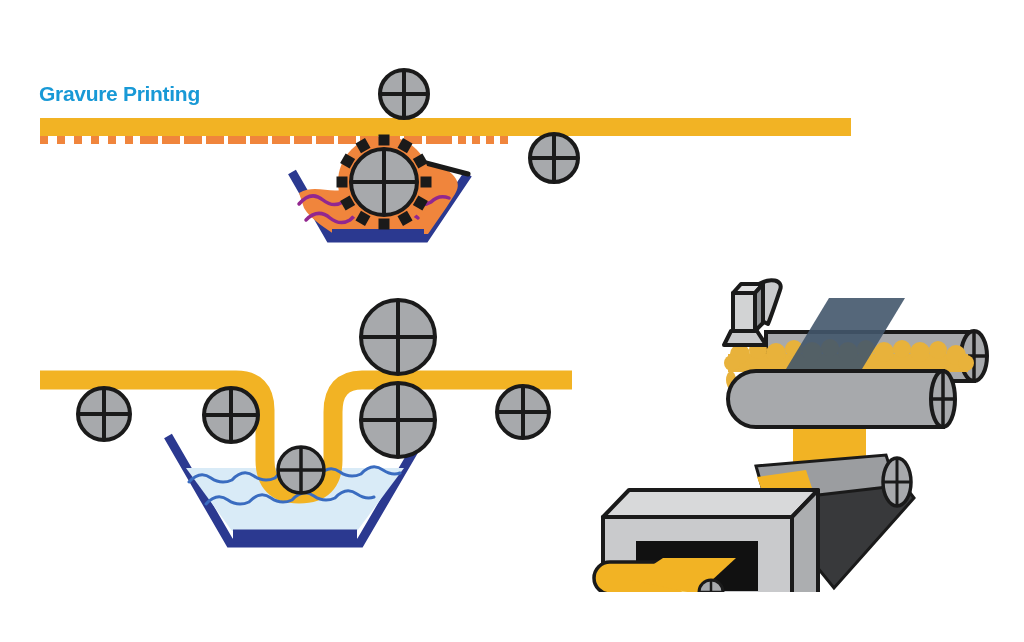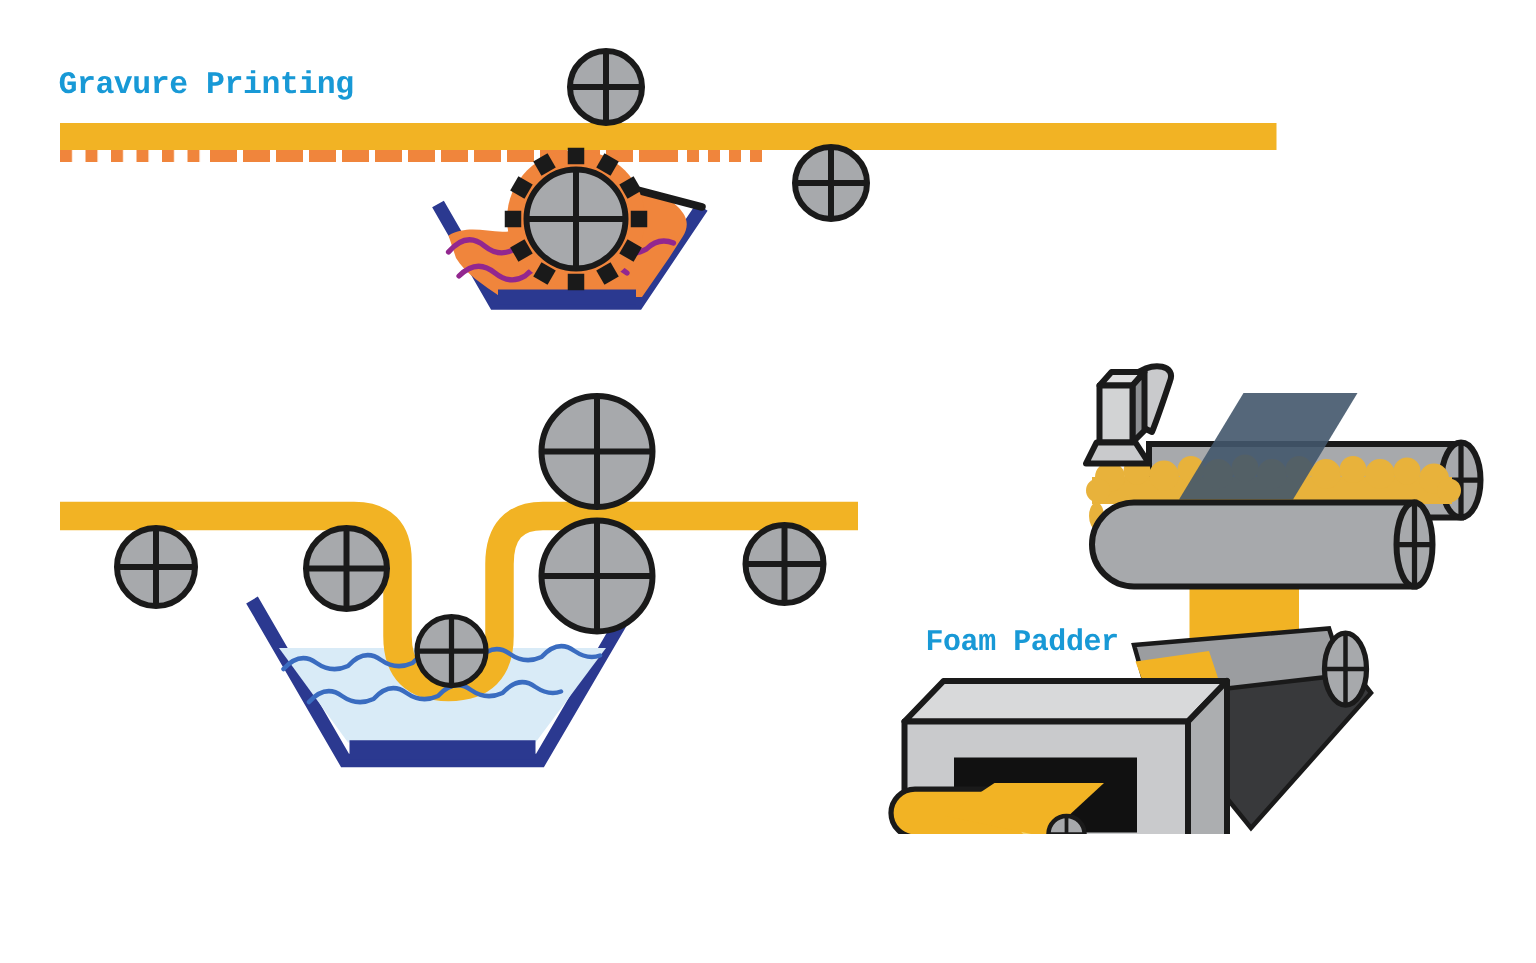--- a/index.html
+++ b/index.html
@@ -1,17 +1,17 @@
 <!DOCTYPE html>
 <html><head>
 <meta charset="utf-8">
 <style>
   html,body{margin:0;padding:0;background:#ffffff;}
   #stage{position:relative;width:1024px;height:556px;background:#ffffff;overflow:hidden;
-         font-family:Liberation Mono, monospace;}
+         font-family:Liberation Sans, sans-serif;margin-top:36px;}
   .diagram-label{position:absolute;font-weight:bold;font-size:21px;letter-spacing:-0.3px;
                  color:#1899D6;white-space:nowrap;}
   #label-gravure{left:39px;top:46px;}
   #label-dipnip{left:39px;top:301px;}
   #label-foam{left:617px;top:417px;font-size:20px;}
   svg{position:absolute;left:0;top:0;}
 </style>
 </head>
 <body>
 
@@ -212,14 +212,13 @@
       <g>
         <path d="M686,559 L604,559 A10.5,10.5 0 0 0 604,580 L686,580 Z" fill="#9B9DA0" stroke="#1A1A1A" stroke-width="3"></path>
         <ellipse cx="686" cy="569" rx="8" ry="11" fill="#A7A9AC" stroke="#1A1A1A" stroke-width="3"></ellipse>
         <line x1="686" y1="558" x2="686" y2="580" stroke="#1A1A1A" stroke-width="2.5"></line>
         <line x1="678" y1="569" x2="694" y2="569" stroke="#1A1A1A" stroke-width="2.5"></line>
       </g>
     </g>
   </svg>
 
   <div id="label-gravure" class="diagram-label">Gravure Printing</div>
-  <div id="label-foam" class="diagram-label">Foam Padder</div>
 </div>
 
 </body></html>

